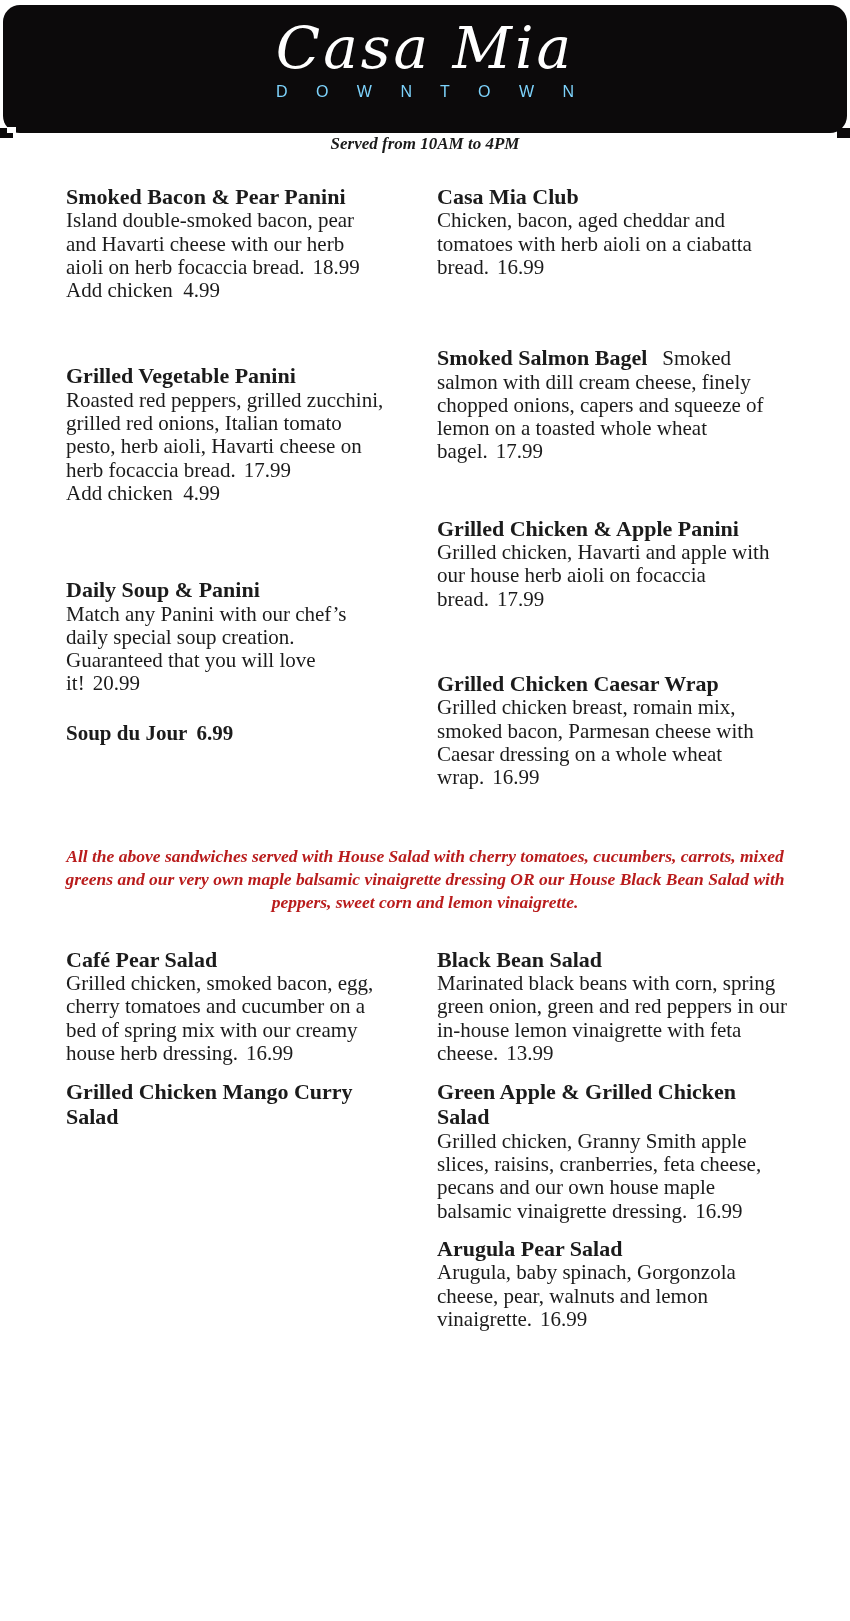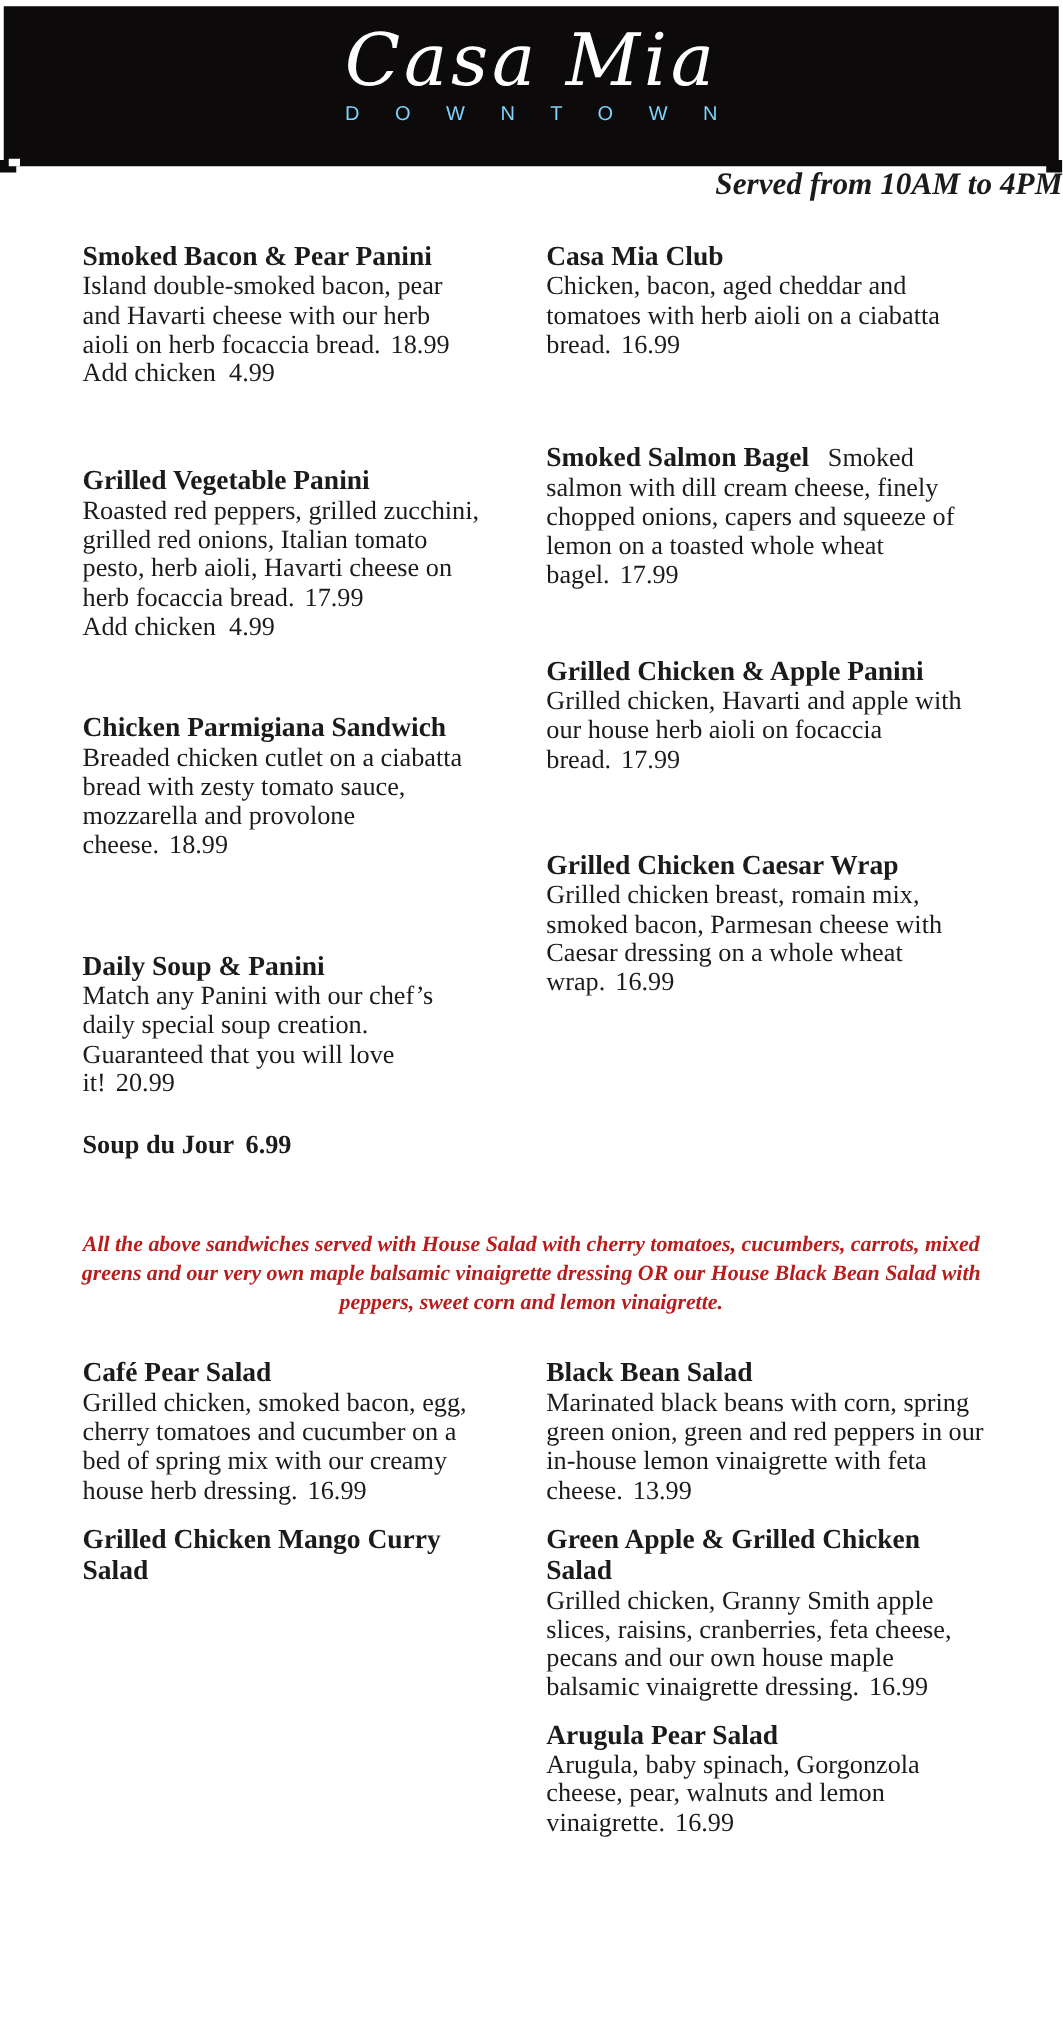--- a/index.html
+++ b/index.html
@@ -5,20 +5,21 @@
   html,body { margin:0; padding:0; background:#ffffff; }
   .page {
     position:relative; width:850px; height:1621px; margin:0 auto;
     background:#ffffff; overflow:hidden;
     font-family:"Liberation Serif", serif; color:#1b1b1b;
   }
   
   .header-band {
     position:relative; margin:5px 3px 0 3px; height:128px;
     text-align:center;
+    border-radius:17px;
   }
   .logo-script {
     font-family:"DejaVu Serif", serif; font-style:italic;
     font-size:58px; color:#ffffff; padding-top:12px; letter-spacing:3px;
     line-height:1.1;
   }
   .logo-sub {
     font-family:"Liberation Sans", sans-serif; font-weight:300;
     font-size:16px; letter-spacing:12px; text-indent:12px;
     color:#7dd3fc; margin-top:2px;
@@ -26,21 +27,21 @@
   .corner-tab { position:absolute; bottom:-5px; width:13px; height:10px; }
   .corner-tab.left  { left:-3px; }
   .corner-tab.right { right:-3px; }
   .corner-notch { position:absolute; left:4px; bottom:0; width:9px; height:6px; background:#ffffff; }
   
   .menu-title {
     text-align:center; font-size:31px; font-weight:700; font-style:italic;
     margin-top:17px; line-height:1.15;
   }
   .menu-subtitle {
-    text-align:right; font-size:25px; font-weight:700; font-style:italic;
+    text-align:center; font-size:17px; font-weight:700; font-style:italic;
     margin-top:1px;
   }
   .salads-title {
     text-align:center; font-size:33px; font-weight:700; font-style:italic;
     margin-top:16px; line-height:1.1;
   }
   
   .columns { display:flex; padding-left:66px; padding-right:57px; }
   .columns.sandwiches { margin-top:30px;justify-content:space-between; }
   .columns.salads { margin-top:33px; }
@@ -86,24 +87,20 @@
         <p class="item-desc"><span>Island double-smoked bacon, pear and Havarti cheese with our herb aioli on herb focaccia bread.</span><span class="price">18.99</span></p>
         <p class="item-addon">Add chicken  4.99</p>
       </div>
 
       <div class="item" style="margin-top:61px;">
         <h3 class="item-name">Grilled Vegetable Panini</h3>
         <p class="item-desc"><span>Roasted red peppers, grilled zucchini, grilled red onions, Italian tomato pesto, herb aioli, Havarti cheese on herb focaccia bread.</span><span class="price">17.99</span></p>
         <p class="item-addon">Add chicken  4.99</p>
       </div>
 
-      <div class="item" style="margin-top:56px;">
-        <h3 class="item-name">Chicken Parmigiana Sandwich</h3>
-        <p class="item-desc"><span>Breaded chicken cutlet on a ciabatta bread with zesty tomato sauce, mozzarella and provolone cheese.</span><span class="price">18.99</span></p>
-      </div>
 
       <div class="item" style="margin-top:72px;">
         <h3 class="item-name">Daily Soup &amp; Panini</h3>
         <p class="item-desc"><span>Match any Panini with our chef’s daily special soup creation. Guaranteed that you will love it!</span><span class="price">20.99</span></p>
       </div>
 
       <div class="soup-line">
         <span>Soup du Jour</span><span class="price">6.99</span>
       </div>
 

